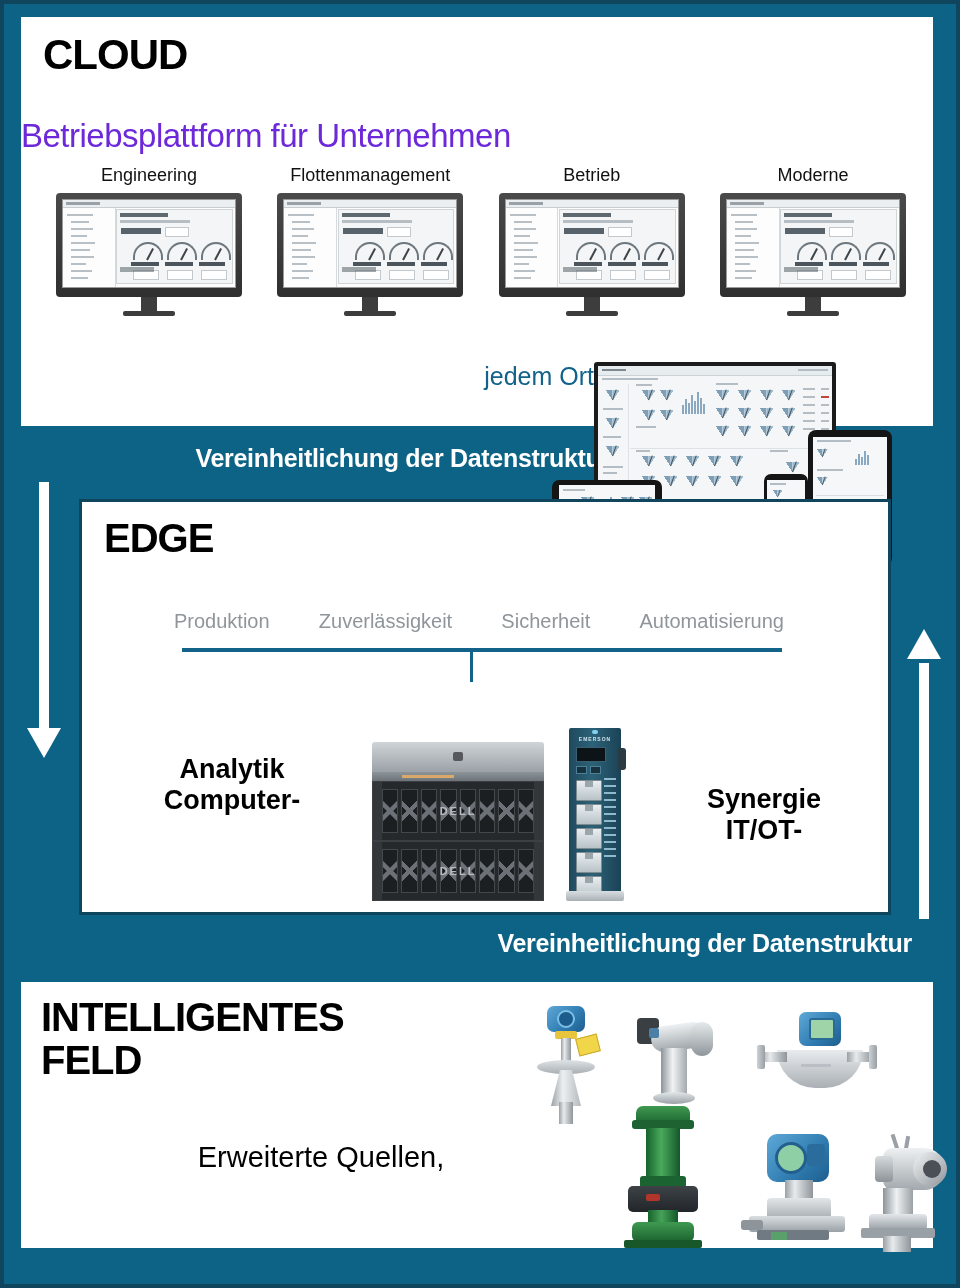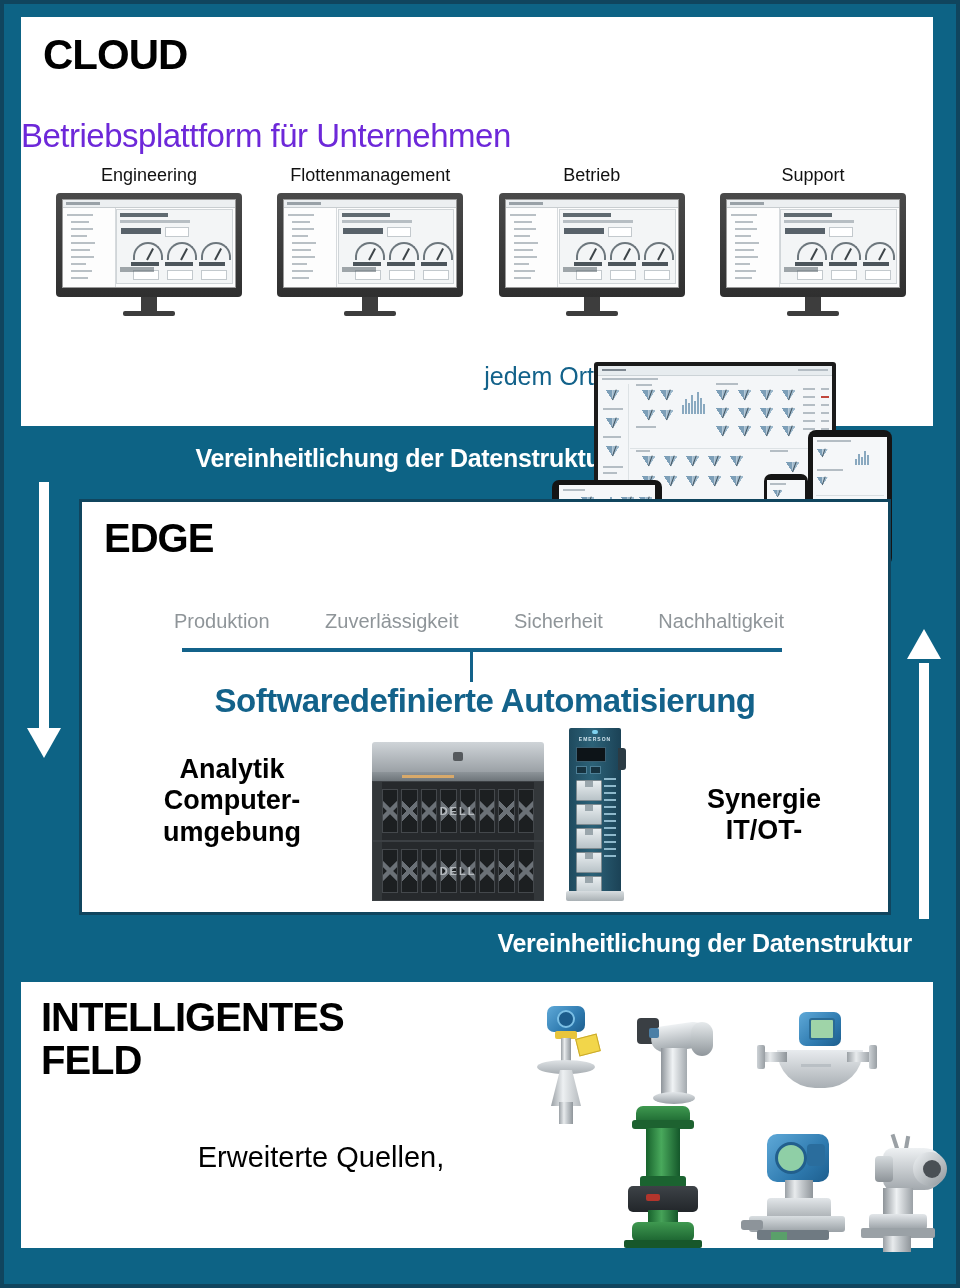--- a/index.html
+++ b/index.html
@@ -334,21 +334,21 @@
               <div class="dark-blk" style="left:3px;top:57px;width:34px;height:5px;opacity:.55"></div>
             </div>
           </div>
             </div>
           <div class="mon-stand"></div>
             <div class="mon-base"></div>
         </div>
       </div>
 
       <div class="mon-cell">
-        <div class="mon-label">Support</div>
+        <div class="mon-label">Moderne</div>
         <div class="monitor">
           <div class="mon-bezel">
               <div class="mon-screen">
             <div class="dash-topbar"></div>
             <div class="dash-left">
               <div class="tree-line" style="left:4px;top:6px;width:26px"></div>
               <div class="tree-line" style="left:8px;top:13px;width:18px"></div>
               <div class="tree-line" style="left:8px;top:20px;width:22px"></div>
               <div class="tree-line" style="left:8px;top:27px;width:16px"></div>
               <div class="tree-line" style="left:8px;top:34px;width:24px"></div>
@@ -548,31 +548,29 @@
     </div>
   </div>
 
   <div class="edge-panel">
     <div class="edge-title">EDGE</div>
 
     <div class="pillars">
       <div class="pillar">Produktion</div>
       <div class="pillar">Zuverlässigkeit</div>
       <div class="pillar">Sicherheit</div>
-      <div class="pillar">Nachhaltigkeit</div>
+      <div class="pillar">Automatisierung</div>
     </div>
     <div class="pill-line"></div>
     <div class="pill-stem"></div>
 
-    <div class="sda-title">Softwaredefinierte Automatisierung</div>
 
     <div class="modern-txt">
       <div>Analytik</div>
       <div>Computer-</div>
-      <div>umgebung</div>
     </div>
 
     <div class="itot-txt">
       <div>Synergie</div>
       <div>IT/OT-</div>
     </div>
 
     <div class="server">
       <div class="srv-top"></div>
       <div class="srv-strip"></div>

